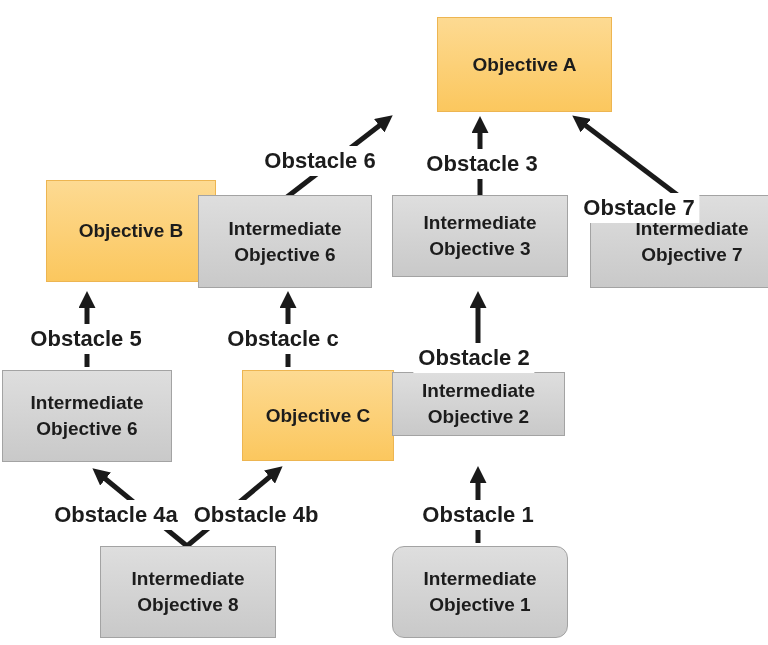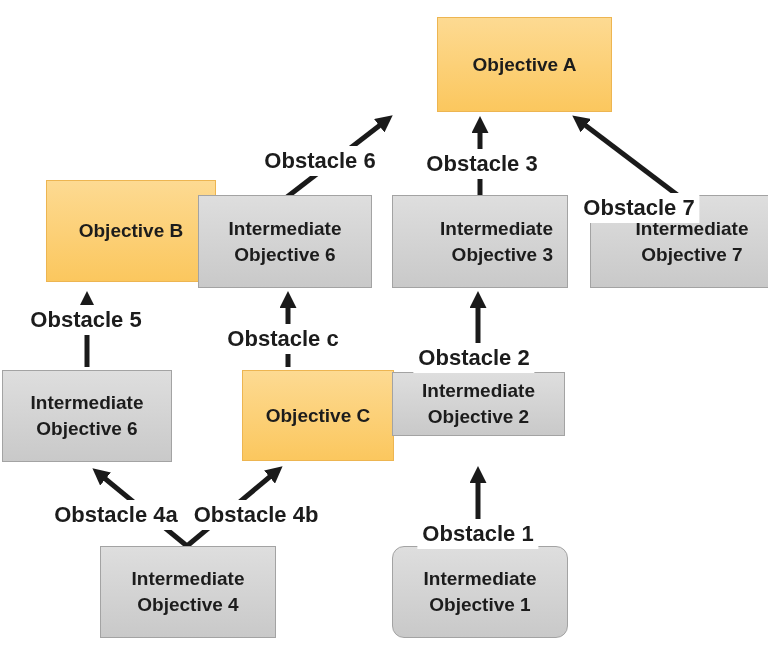--- a/index.html
+++ b/index.html
@@ -38,37 +38,37 @@
     padding:2px 5px;
     font-weight:bold;
     font-size:22px;
     color:#1c1c1c;
     white-space:nowrap;
   }
   
   #n-objA{left:393px;top:17px;width:175px;height:95px;}
   #n-objB{left:2px;top:180px;width:170px;height:102px;}
   #n-io6{left:198px;top:195px;width:174px;height:93px;}
-  #n-io3{left:392px;top:195px;width:176px;height:93px;text-align:right;}
+  #n-io3{left:392px;top:195px;width:176px;height:82px;}
   #n-io7{left:590px;top:195px;width:204px;height:93px;}
   #n-io5{left:2px;top:370px;width:170px;height:92px;}
   #n-objC{left:198px;top:370px;width:152px;height:91px;}
   #n-io2{left:392px;top:372px;width:173px;height:64px;}
   #n-io4{left:100px;top:546px;width:176px;height:92px;}
   #n-io1{left:392px;top:546px;width:176px;height:92px;border-radius:12px;}
   
   #l-o6{left:320px;top:161px;}
   #l-o3{left:482px;top:164px;}
   #l-o7{left:639px;top:164px;margin-top:44px;}
-  #l-o5{left:86px;top:320px;}
+  #l-o5{left:86px;top:339px;}
   #l-oc{left:283px;top:339px;}
   #l-o2{left:474px;top:358px;}
   #l-o4a{left:116px;top:515px;}
   #l-o4b{left:256px;top:515px;}
-  #l-o1{left:478px;top:515px;margin-top:19px;}
+  #l-o1{left:478px;top:515px;}
 </style>
 </head>
 <body>
 
 <div id="stage">
 
   <svg id="edges" width="768" height="645" viewBox="0 0 768 645" aria-hidden="true">
     <defs>
       <marker id="ah" viewBox="0 0 10 10" refX="6.5" refY="5" markerWidth="3.4" markerHeight="3.4" orient="auto-start-reverse">
         <path d="M0,0 L10,5 L0,10 z" fill="#1a1a1a"></path>
@@ -88,21 +88,21 @@
   </svg>
 
   <div class="node objective" id="n-objA">Objective A</div>
   <div class="node objective" id="n-objB">Objective B</div>
   <div class="node intermediate" id="n-io6">Intermediate Objective 6</div>
   <div class="node intermediate" id="n-io3">Intermediate Objective 3</div>
   <div class="node intermediate" id="n-io7">Intermediate Objective 7</div>
   <div class="node intermediate" id="n-io5">Intermediate Objective 6</div>
   <div class="node objective" id="n-objC">Objective C</div>
   <div class="node intermediate" id="n-io2">Intermediate Objective 2</div>
-  <div class="node intermediate" id="n-io4">Intermediate Objective 4</div>
+  <div class="node intermediate" id="n-io4">Intermediate Objective 8</div>
   <div class="node intermediate" id="n-io1">Intermediate Objective 1</div>
 
   <div class="obstacle-label" id="l-o6">Obstacle 6</div>
   <div class="obstacle-label" id="l-o3">Obstacle 3</div>
   <div class="obstacle-label" id="l-o7">Obstacle 7</div>
   <div class="obstacle-label" id="l-o5">Obstacle 5</div>
   <div class="obstacle-label" id="l-oc">Obstacle c</div>
   <div class="obstacle-label" id="l-o2">Obstacle 2</div>
   <div class="obstacle-label" id="l-o4a">Obstacle 4a</div>
   <div class="obstacle-label" id="l-o4b">Obstacle 4b</div>

